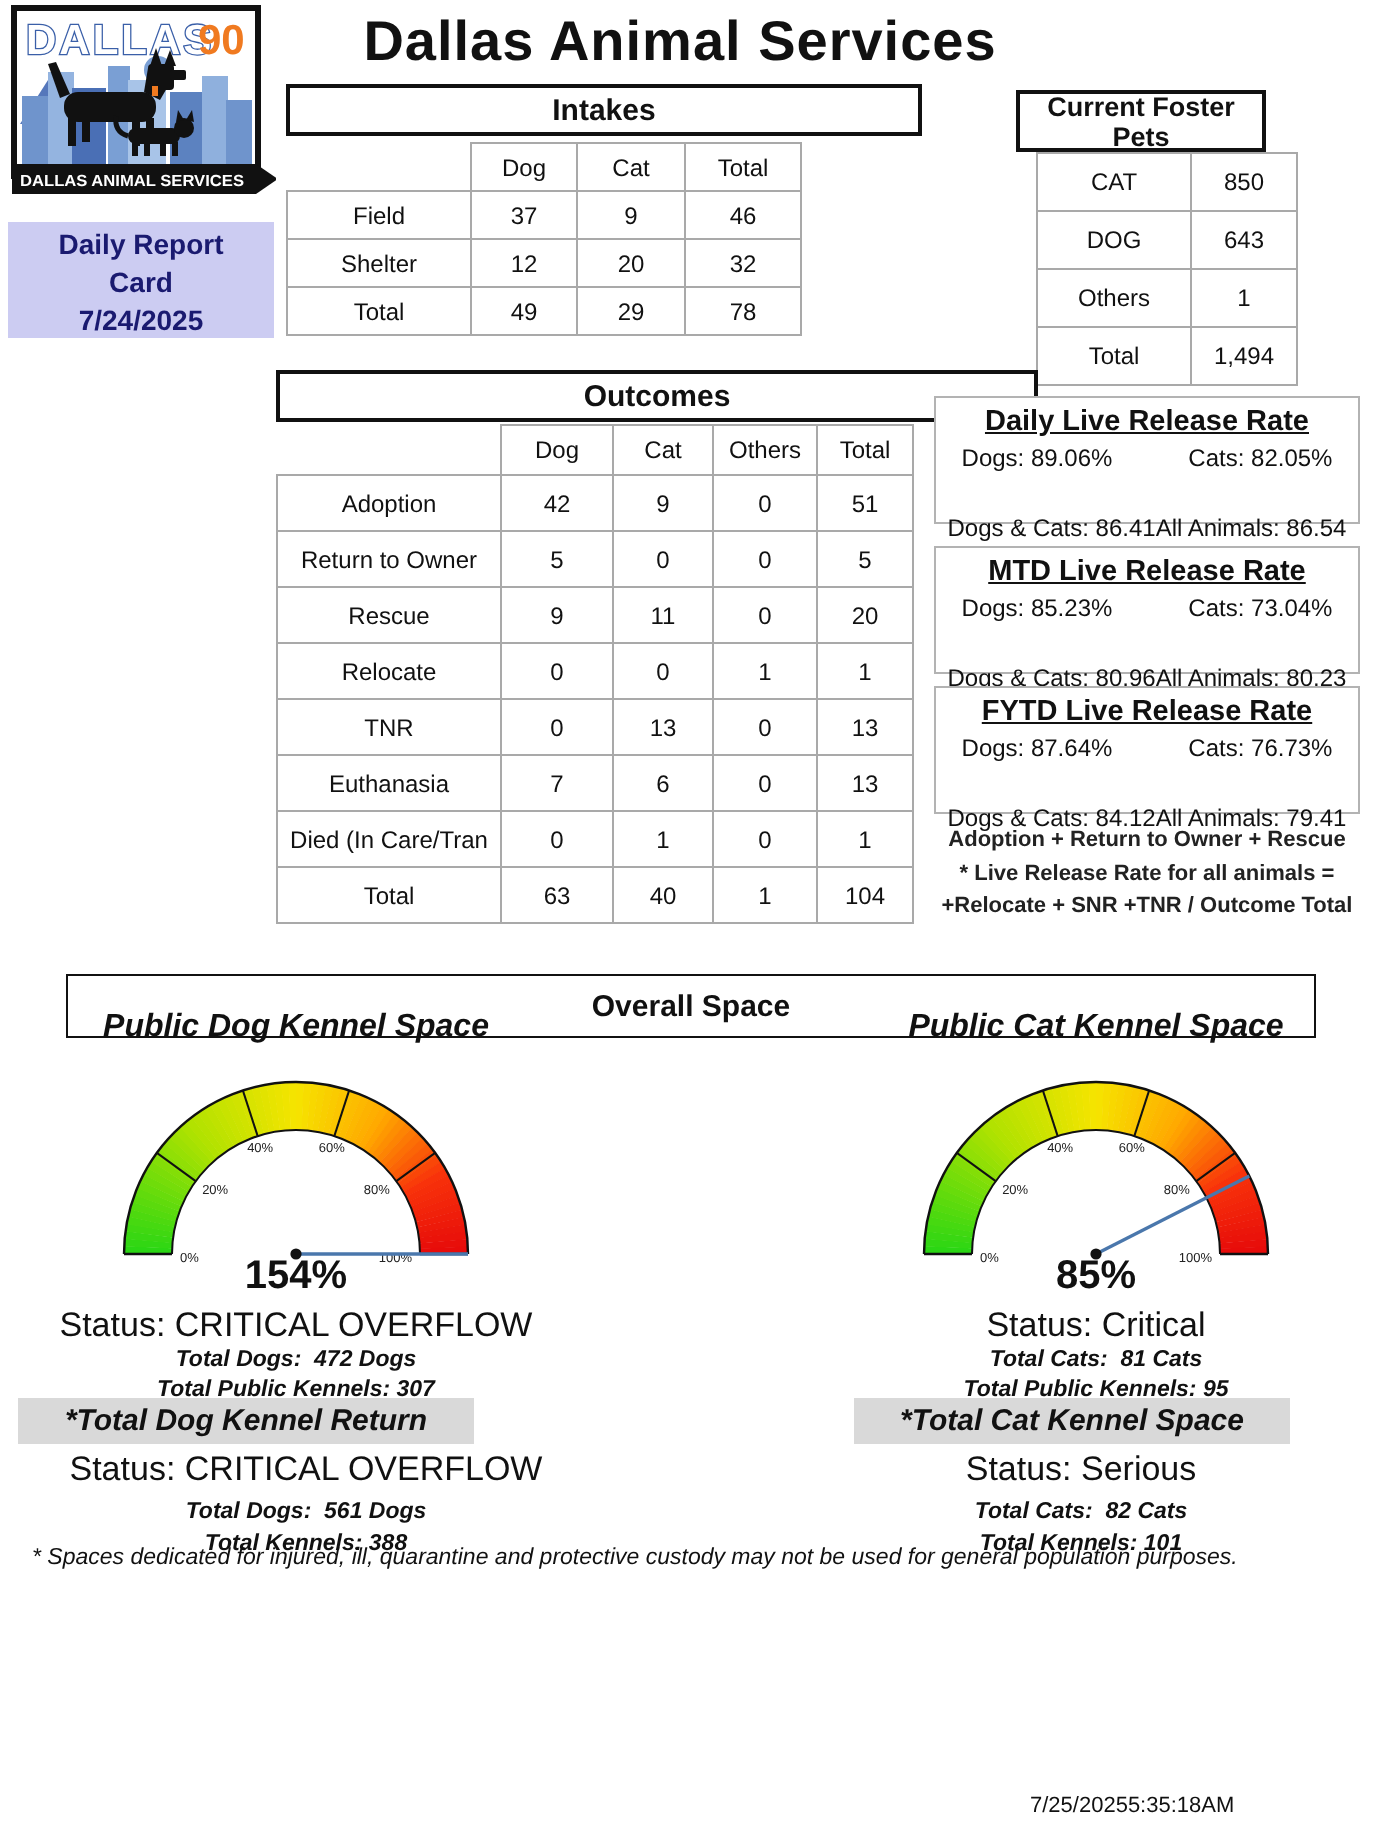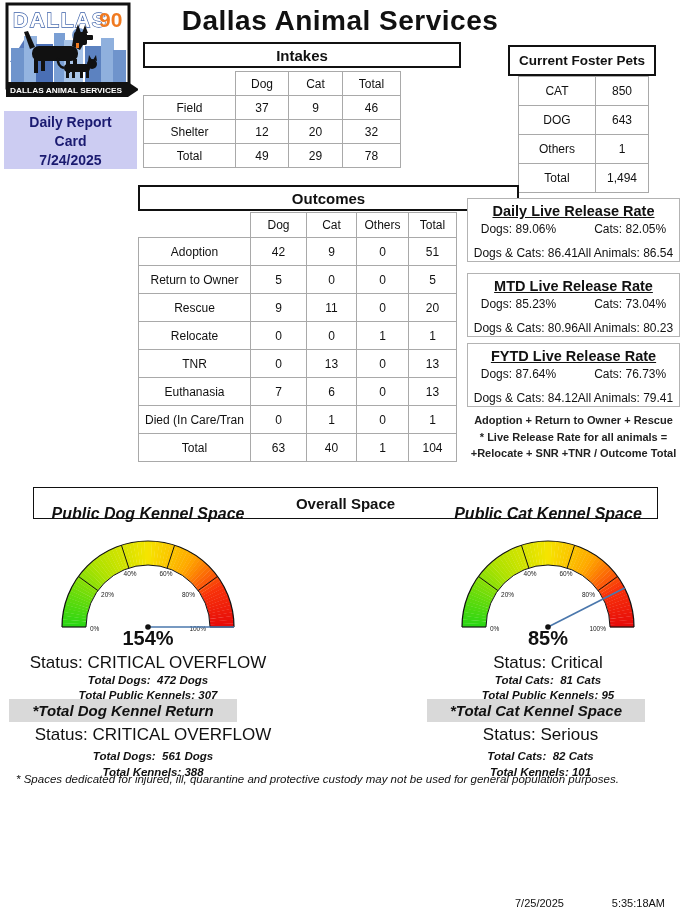--- a/index.html
+++ b/index.html
@@ -13,41 +13,41 @@
   .rcard{position:absolute;left:4px;top:111px;width:133px;height:58px;background:#ccccf2;
          color:#1a1a70;font-weight:bold;font-size:14px;text-align:center;line-height:19px;
          padding-top:2px;box-sizing:border-box;}
 
   .title{position:absolute;left:155px;top:5px;width:370px;text-align:center;
          font-size:28px;font-weight:bold;letter-spacing:.5px;}
 
   .boxhead{position:absolute;border:2px solid #111;background:#fff;font-weight:bold;
            text-align:center;box-sizing:border-box;display:flex;align-items:center;justify-content:center;}
   #intakes-head{left:143px;top:42px;width:318px;height:26px;font-size:15px;}
-  #foster-head{left:508px;top:45px;width:148px;height:31px;font-size:13.5px;}
+  #foster-head{left:508px;top:45px;width:125px;height:31px;font-size:13.5px;}
   #outcomes-head{left:138px;top:185px;width:381px;height:26px;font-size:15px;}
   #overall-head{left:33px;top:487px;width:625px;height:32px;font-size:15px;border-width:1.5px;}
 
   .tbl{position:absolute;border-collapse:collapse;table-layout:fixed;font-size:12px;background:#fff;}
   .tbl td{border:1px solid #a9a9a9;text-align:center;padding:0 2px;overflow:hidden;}
   .tbl td.blank{border:none;}
   #intakes-table{left:143px;top:71px;}
   #intakes-table td{height:23px;}
   #foster-table{left:518px;top:76px;}
   #foster-table td{height:28px;}
   #outcomes-table{left:138px;top:212px;}
   #outcomes-table td{height:27px;}
   #outcomes-table tr.hdr td{height:24px;}
 
   .lrr{position:absolute;left:467px;width:213px;height:64px;border:1px solid #b3b3b3;
        box-sizing:border-box;text-align:center;background:#fff;}
   #lrr-0{top:198px;} #lrr-1{top:273px;} #lrr-2{top:343px;}
   .lrr-title{font-weight:bold;font-size:14.5px;text-decoration:underline;margin-top:4px;}
   .lrr-row1{display:flex;justify-content:center;gap:38px;font-size:12px;margin-top:3px;}
-  .lrr-row2{display:flex;justify-content:center;gap:0;font-size:12px;margin-top:10px;}
+  .lrr-row2{display:flex;justify-content:center;gap:0;font-size:12px;margin-top:21px;}
   .lrr-note{position:absolute;left:467px;top:412px;width:213px;text-align:center;
             font-weight:bold;font-size:11px;line-height:16.5px;color:#222;}
 
   .gcol{position:absolute;top:505px;width:280px;text-align:center;}
   #gcol-dog{left:8px;} #gcol-cat{left:408px;}
   .gtitle{font-style:italic;font-weight:bold;font-size:16px;}
   .gauge{display:block;width:200px;height:112px;margin:2px auto 0;font-family:inherit;}
   .gvalue{font-weight:bold;font-size:20px;margin-top:-10px;}
   .gstatus{font-size:17px;margin-top:3px;}
   .gdetail{font-style:italic;font-weight:bold;font-size:11.5px;line-height:15px;white-space:pre;}
@@ -56,21 +56,21 @@
         font-size:15px;text-align:center;line-height:23px;}
   #tbar-dog{left:9px;width:228px;} #tbar-cat{left:427px;width:218px;}
   .tstack{position:absolute;top:725px;text-align:center;}
   #tstack-dog{left:8px;width:290px;} #tstack-cat{left:398px;width:285px;}
   .tstatus{font-size:17px;}
   .tdetail{font-style:italic;font-weight:bold;font-size:11.5px;line-height:15.5px;white-space:pre;}
   .tdetail.first{margin-top:4px;}
 
   .footnote{position:absolute;left:16px;top:773px;font-style:italic;font-size:11.5px;}
   .pagefoot{position:absolute;left:515px;top:897px;width:150px;display:flex;
-            justify-content:space-between;font-size:11px;}
+            font-size:11px;}
 </style>
 </head>
 <body>
 
 <svg class="logo" viewBox="0 0 136 102">
   <rect x="5" y="2" width="122" height="84" fill="#fff" stroke="#111" stroke-width="3"></rect>
   <g>
     <polygon points="8,60 22,38 30,60" fill="#5577bb"></polygon>
     <rect x="9" y="46" width="14" height="37" fill="#6f94cc"></rect>
     <rect x="22" y="34" width="13" height="49" fill="#94b4e0"></rect>

